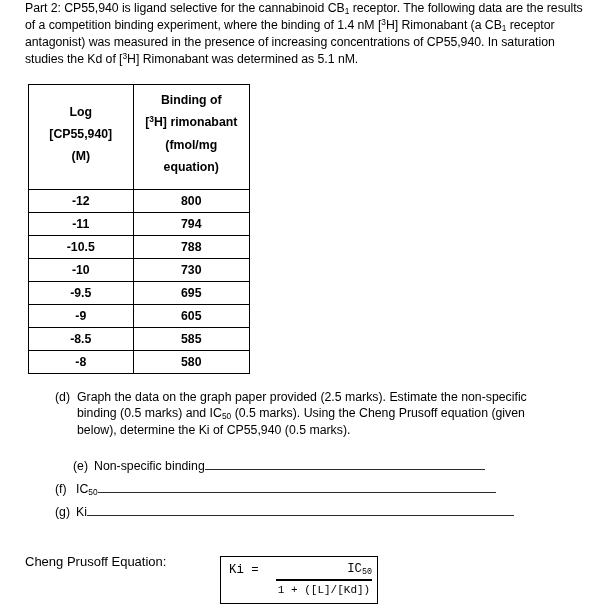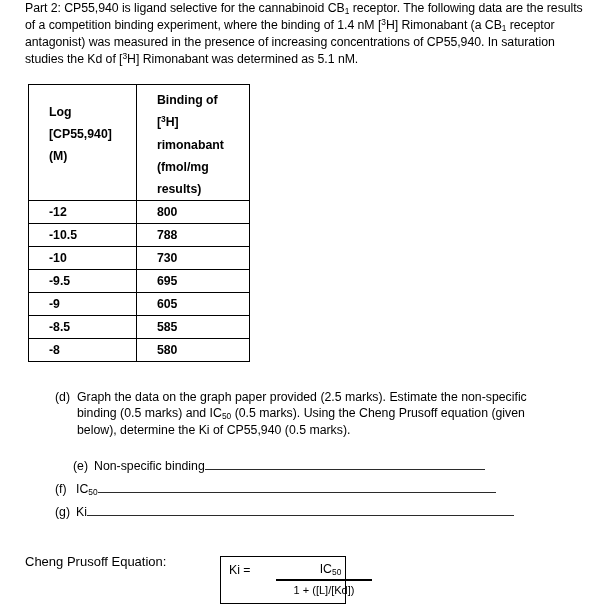--- a/index.html
+++ b/index.html
@@ -36,22 +36,22 @@
     position: absolute;
     left: 28px;
     top: 84px;
     width: 222px;
     border-collapse: collapse;
     font-weight: bold;
     font-size: 12.3px;
   }
   .data-table td, .data-table th {
     border: 1.2px solid #000;
-    padding: 0 20px;
-    text-align: left;
+    padding: 0 6px;
+    text-align: center;
     vertical-align: top;
   }
   .data-table th {
     font-weight: bold;
     height: 88px;
     line-height: 22px;
     padding-top: 4px;
   }
   .data-table th.col-log { width: 92px; padding-top: 16px; }
   .data-table th.col-bind { width: 104px; }
@@ -116,42 +116,43 @@
   .cp-label {
     position: absolute;
     left: 25px;
     top: 554px;
     font-size: 13px;
   }
   .eq-box {
     position: absolute;
     left: 220px;
     top: 556px;
-    width: 126px;
+    width: 158px;
     height: 48px;
     border: 1.3px solid #000;
     box-sizing: border-box;
+    font-family: Liberation Mono, monospace;
   }
   .eq-ki {
     position: absolute;
     left: 8px;
     top: 5px;
     font-size: 12.3px;
   }
   .eq-frac {
     position: absolute;
     left: 55px;
     top: 5px;
     width: 96px;
     text-align: center;
   }
   .eq-num {
     font-size: 12.3px;
     line-height: 15px;
-    text-align: center;
+    text-align: right;
     padding-left: 13px;
   }
   .eq-num sub { font-size: 8.4px; vertical-align: baseline; position: relative; top: 2px; }
   .eq-bar {
     border-top: 2.2px solid #000;
     margin: 1px 0 0 0;
     width: 96px;
   }
   .eq-den {
     font-size: 11px;
@@ -171,28 +172,32 @@
     <tr>
       <th class="col-log">
         <span class="hdr-line">Log</span>
         <span class="hdr-line">[CP55,940]</span>
         <span class="hdr-line">(M)</span>
       </th>
       <th class="col-bind">
         <span class="hdr-line">Binding of</span>
         <span class="hdr-line"><span>[</span><sup>3</sup><span>H] rimonabant</span></span>
         <span class="hdr-line">(fmol/mg</span>
-        <span class="hdr-line">results)</span>
+        <span class="hdr-line">equation)</span>
       </th>
     </tr>
   </thead>
   <tbody>
       <tr>
         <td class="c-log">-12</td>
         <td class="c-val">800</td>
+      </tr>
+      <tr>
+        <td class="c-log">-11</td>
+        <td class="c-val">794</td>
       </tr>
       <tr>
         <td class="c-log">-10.5</td>
         <td class="c-val">788</td>
       </tr>
       <tr>
         <td class="c-log">-10</td>
         <td class="c-val">730</td>
       </tr>
       <tr>

